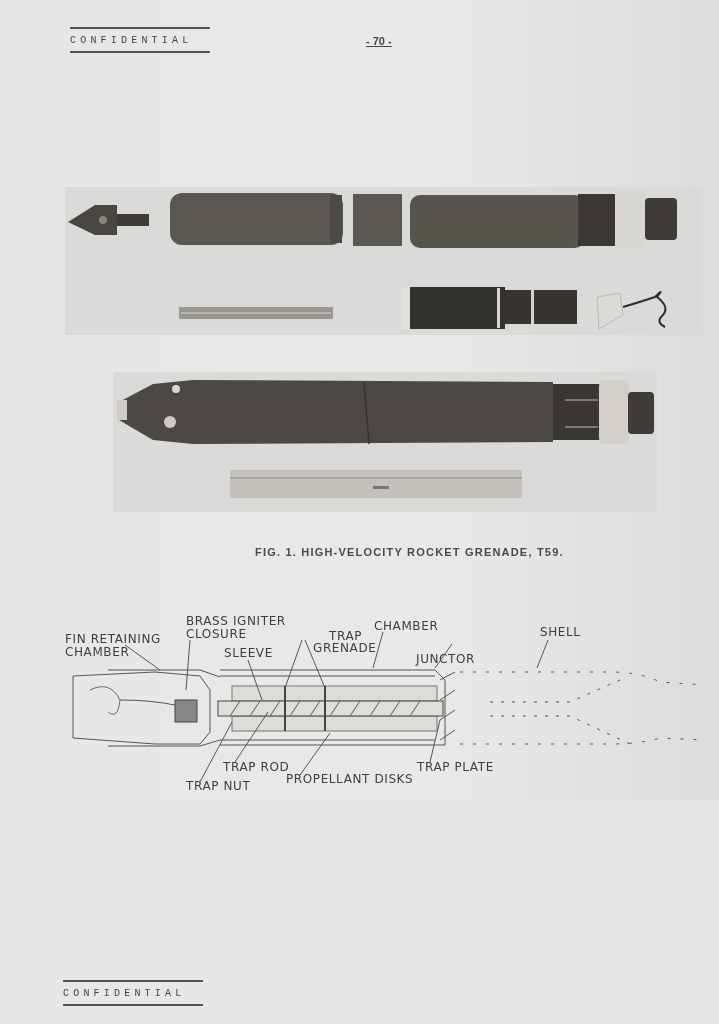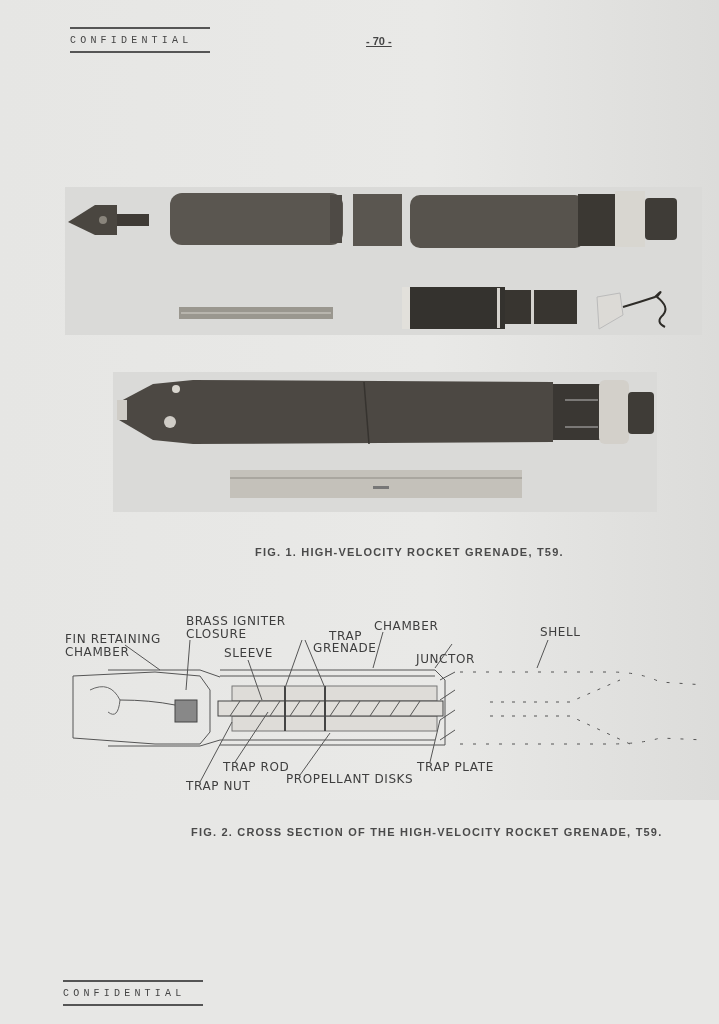--- a/index.html
+++ b/index.html
@@ -135,20 +135,19 @@
   <div class="lbl" style="left:289px;top:630px;margin-left:40px;">TRAP</div>
   <div class="lbl" style="left:313px;top:642px;">GRENADE</div>
   <div class="lbl" style="left:374px;top:620px;">CHAMBER</div>
   <div class="lbl" style="left:416px;top:633px;margin-top:20px;">JUNCTOR</div>
   <div class="lbl" style="left:540px;top:626px;">SHELL</div>
   <div class="lbl" style="left:223px;top:761px;">TRAP ROD</div>
   <div class="lbl" style="left:186px;top:780px;">TRAP NUT</div>
   <div class="lbl" style="left:286px;top:773px;">PROPELLANT DISKS</div>
   <div class="lbl" style="left:417px;top:761px;">TRAP PLATE</div>
 
-  <div class="caption" style="left:191px;top:826px;">FIG. 2.  CROSS SECTION OF THE HIGH-VELOCITY ROCKET GRENADE, T59.</div>
 
   <div class="conf" style="left:63px;top:988px;">
     <div class="rule" style="top:-8px;"></div>
     <span>CONFIDENTIAL</span>
     <div class="rule" style="top:16px;"></div>
   </div>
 </div>
 
 </body></html>

